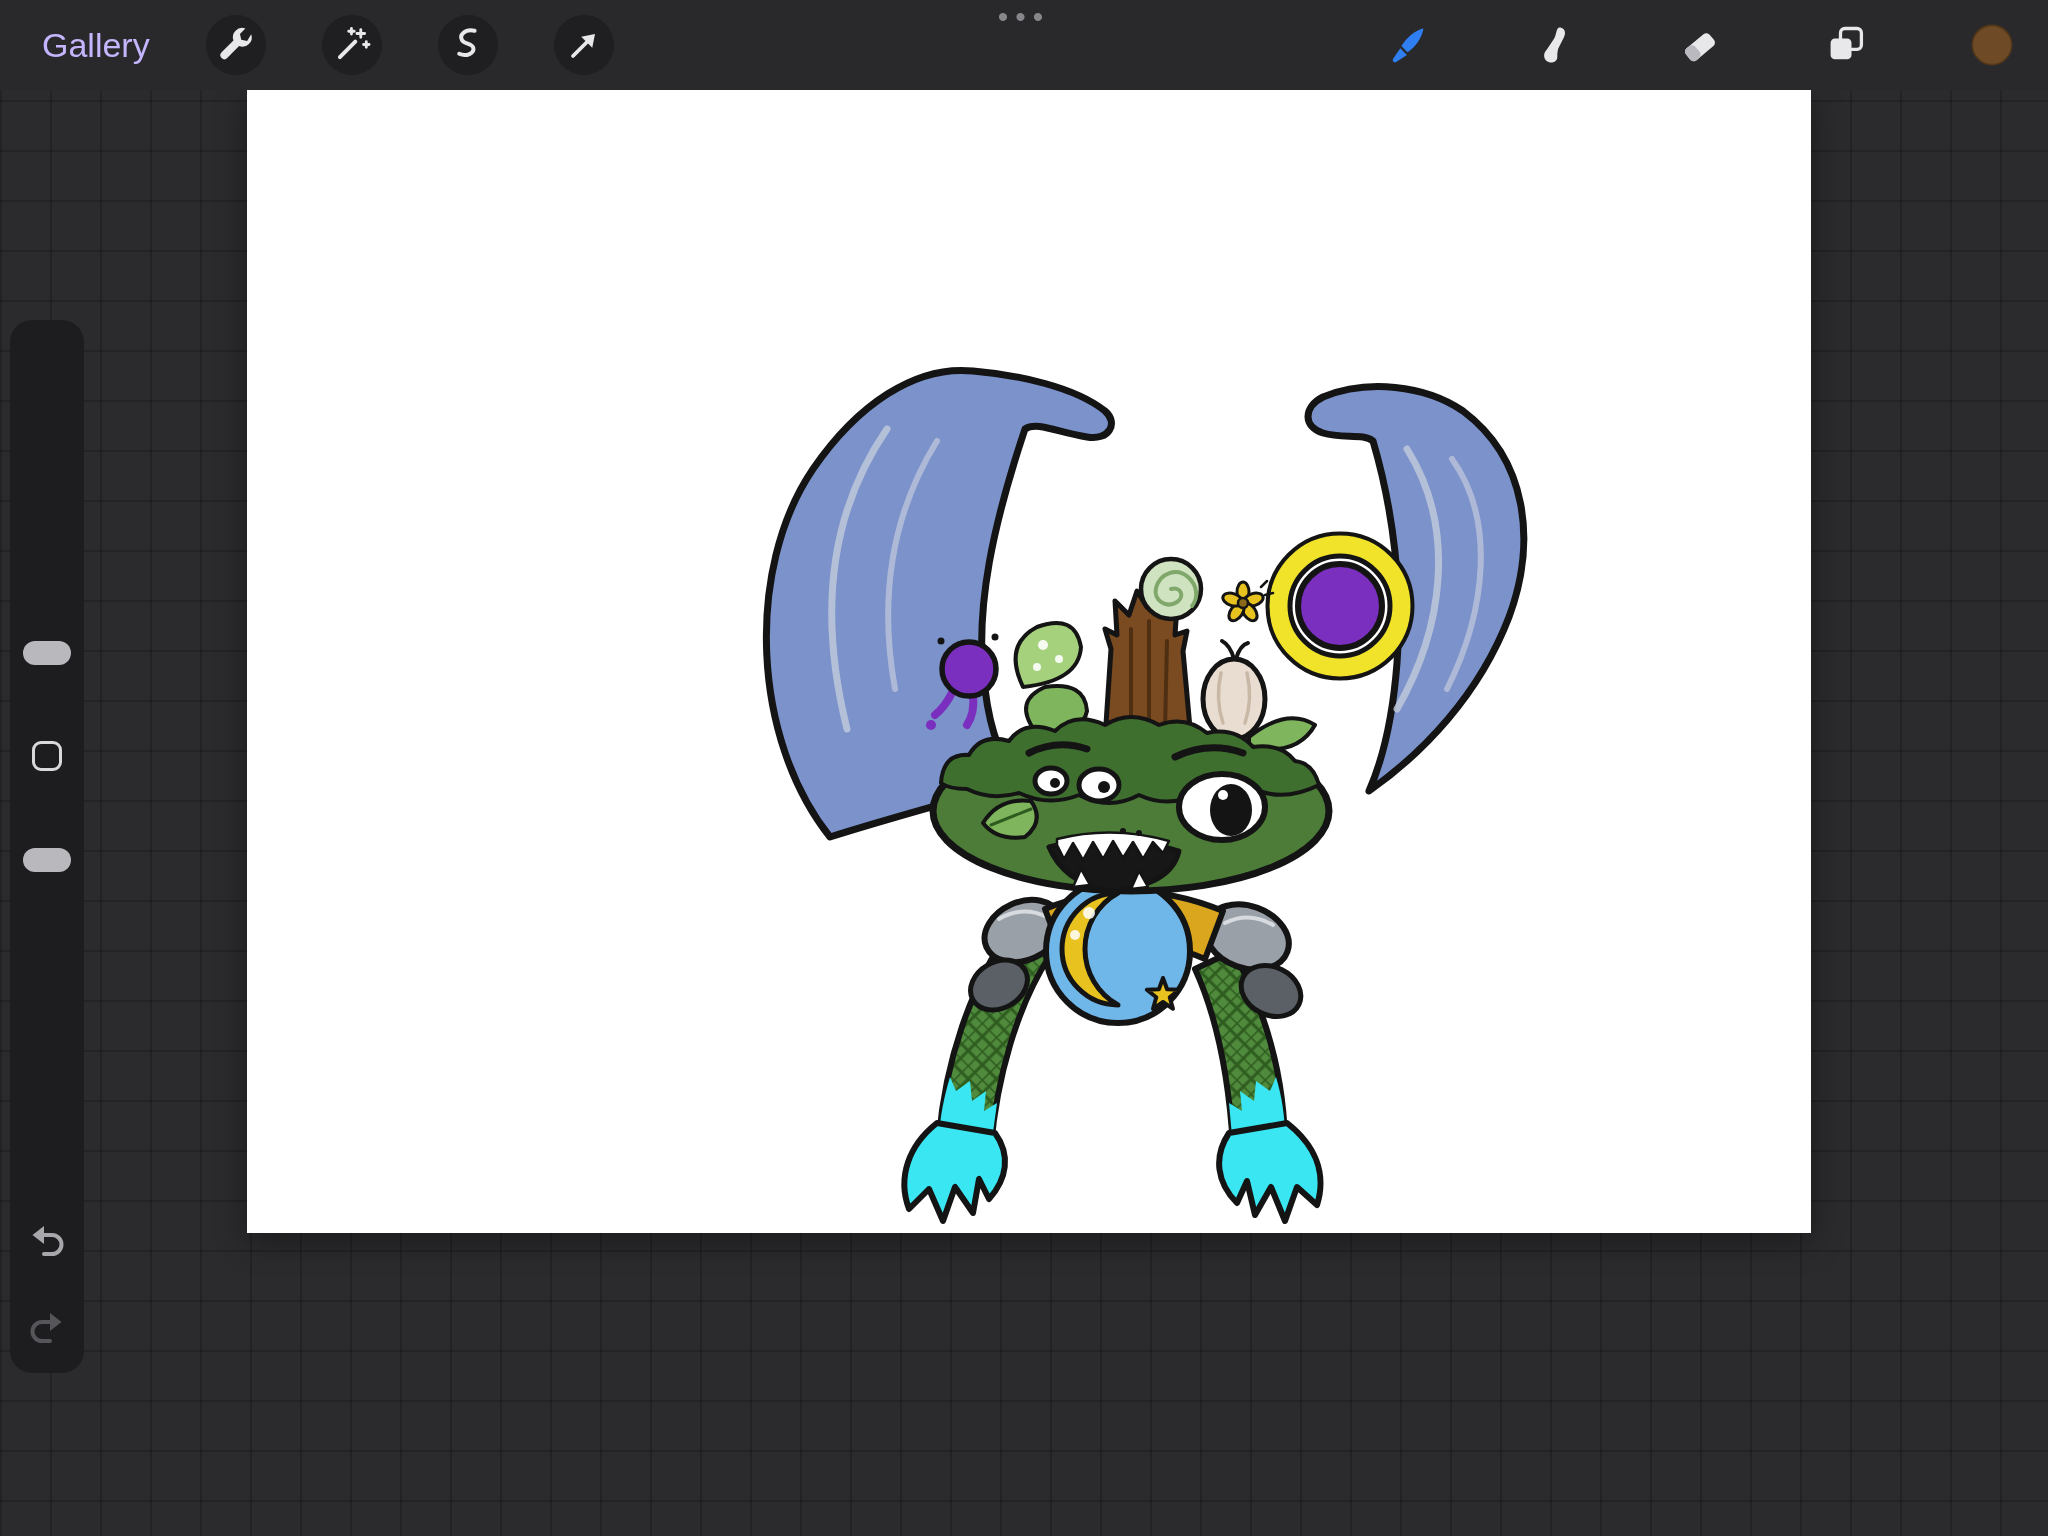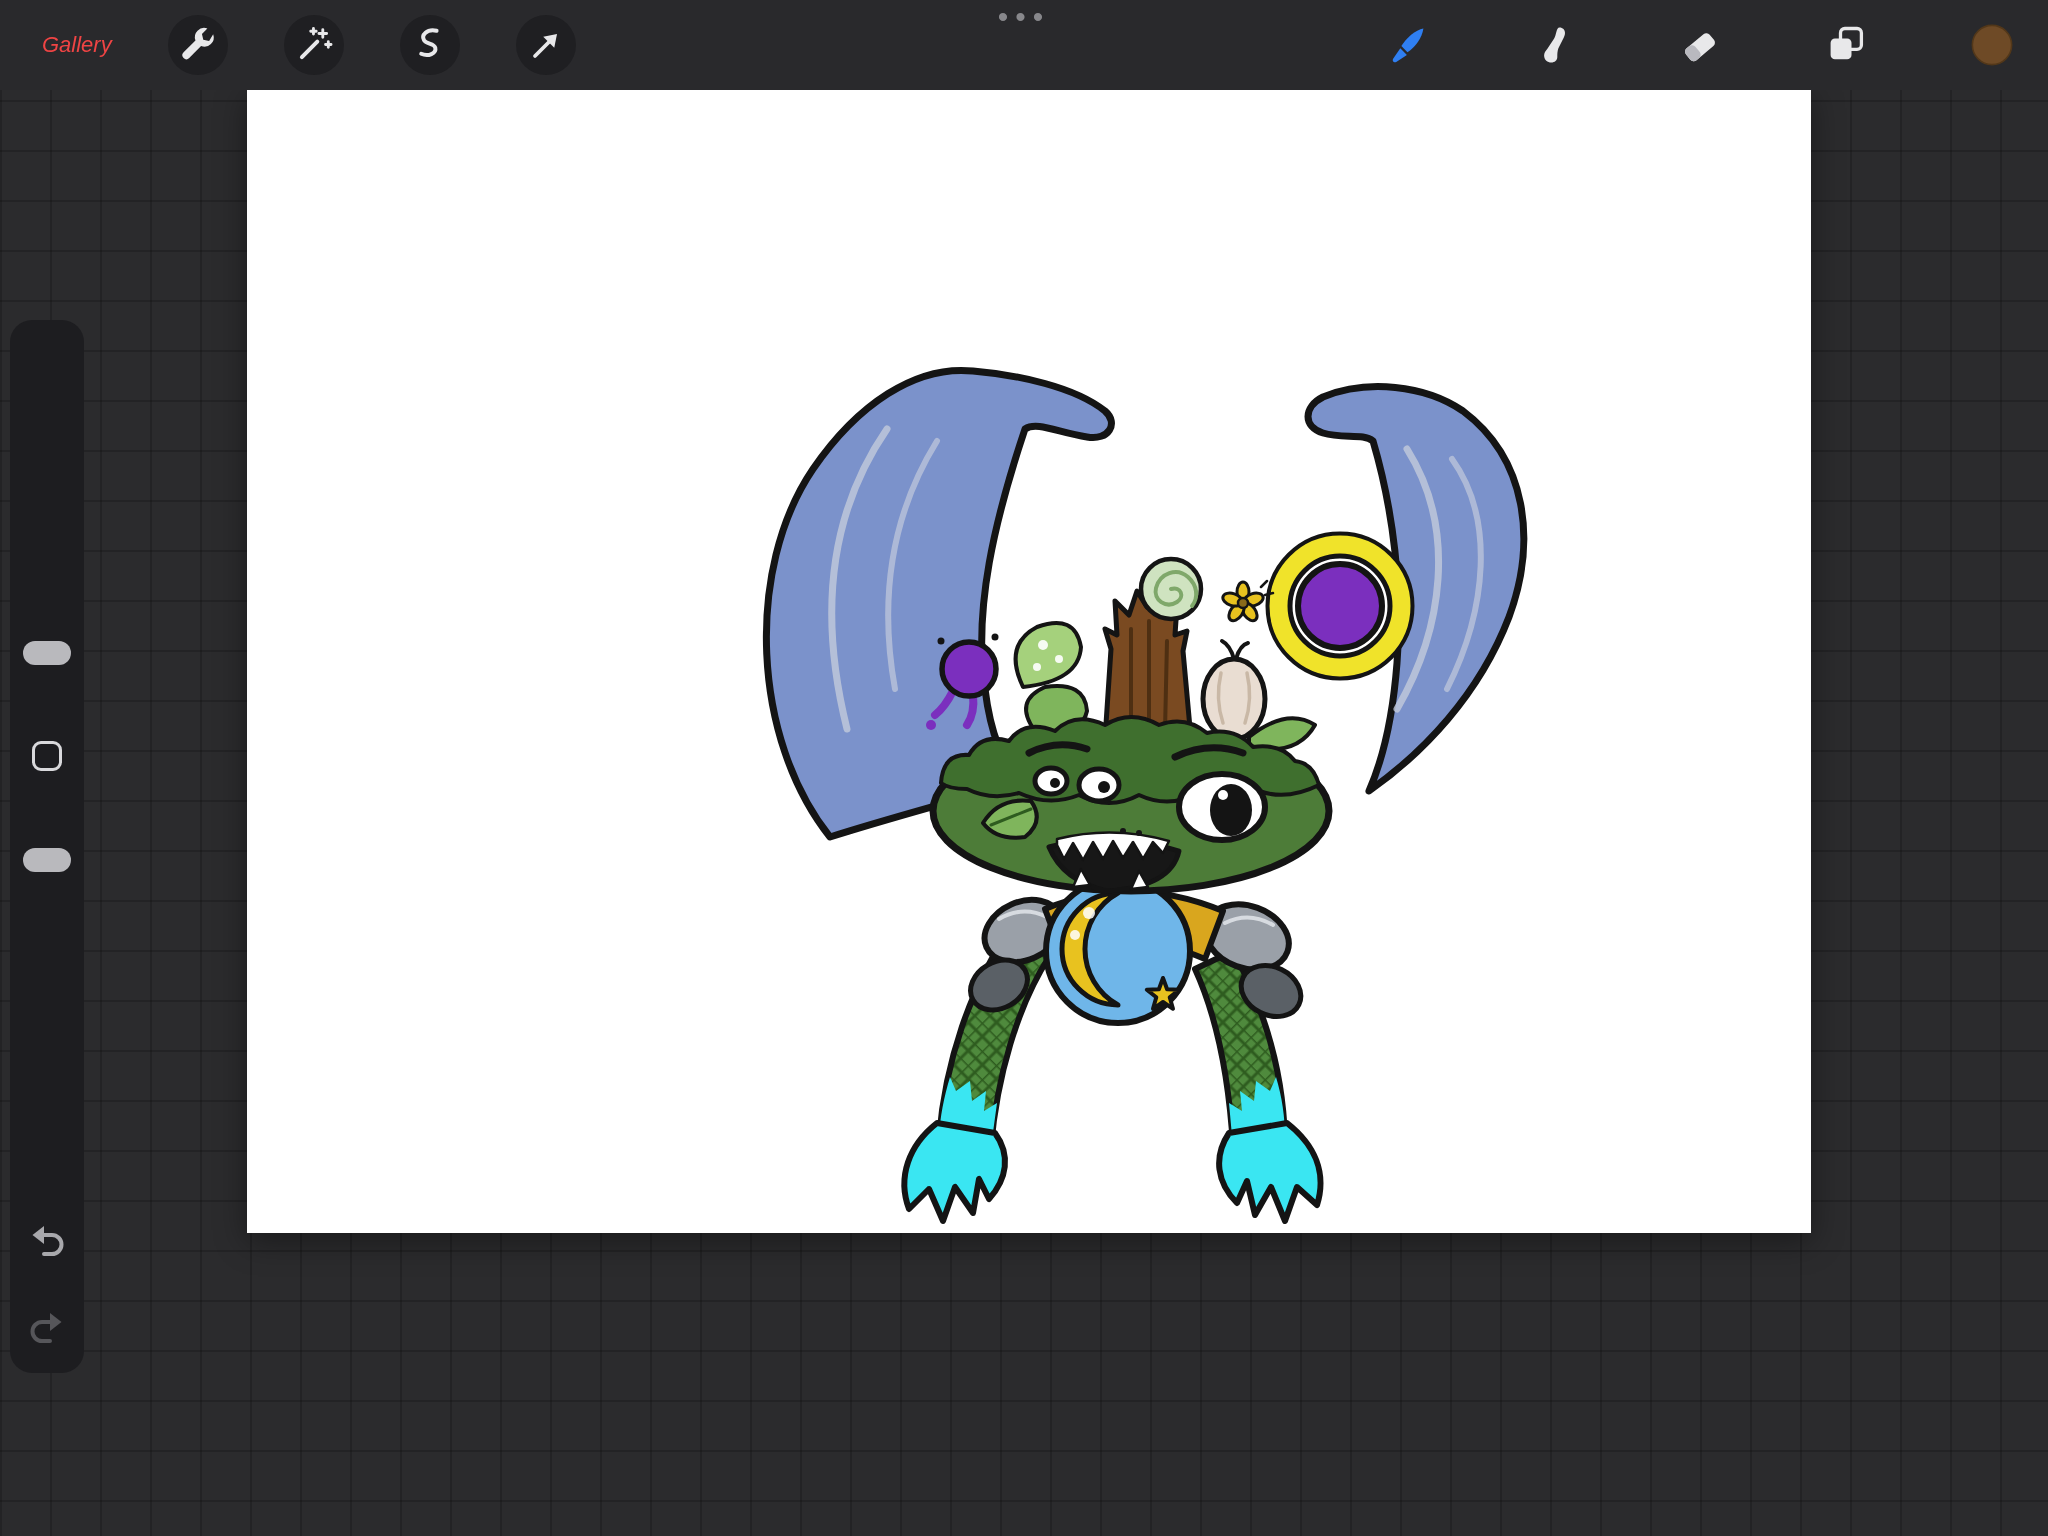--- a/index.html
+++ b/index.html
@@ -11,21 +11,21 @@
       linear-gradient(90deg, rgba(0,0,0,.18) 2px, transparent 2px);
     background-size:50px 50px;
     font-family:"Liberation Sans", sans-serif;
   }
   
   .toolbar{
     position:absolute;top:0;left:0;right:0;height:90px;
     background:#29292c;display:flex;align-items:center;z-index:10;
   }
   .tool-left{display:flex;align-items:center;gap:56px;padding-left:42px;}
-  .gallery-btn{color:#ef4444;font-size:22px;line-height:90px;cursor:default;font-style:italic;}
+  .gallery-btn{color:#c4b5fd;font-size:34px;line-height:90px;cursor:default;}
   .tool-btn{
     width:60px;height:60px;border-radius:50%;
     background:#1f1f22;display:flex;align-items:center;justify-content:center;flex:0 0 auto;
   }
   .tool-btn svg{width:44px;height:44px;display:block;}
   .tool-right{position:absolute;right:26px;top:0;height:90px;display:flex;align-items:center;gap:86px;}
   .tool-right .tool-btn{background:transparent;}
   .handle-dots{
     position:absolute;left:50%;top:2px;transform:translateX(-50%);
     color:#87878b;font-size:30px;letter-spacing:7px;line-height:30px;

